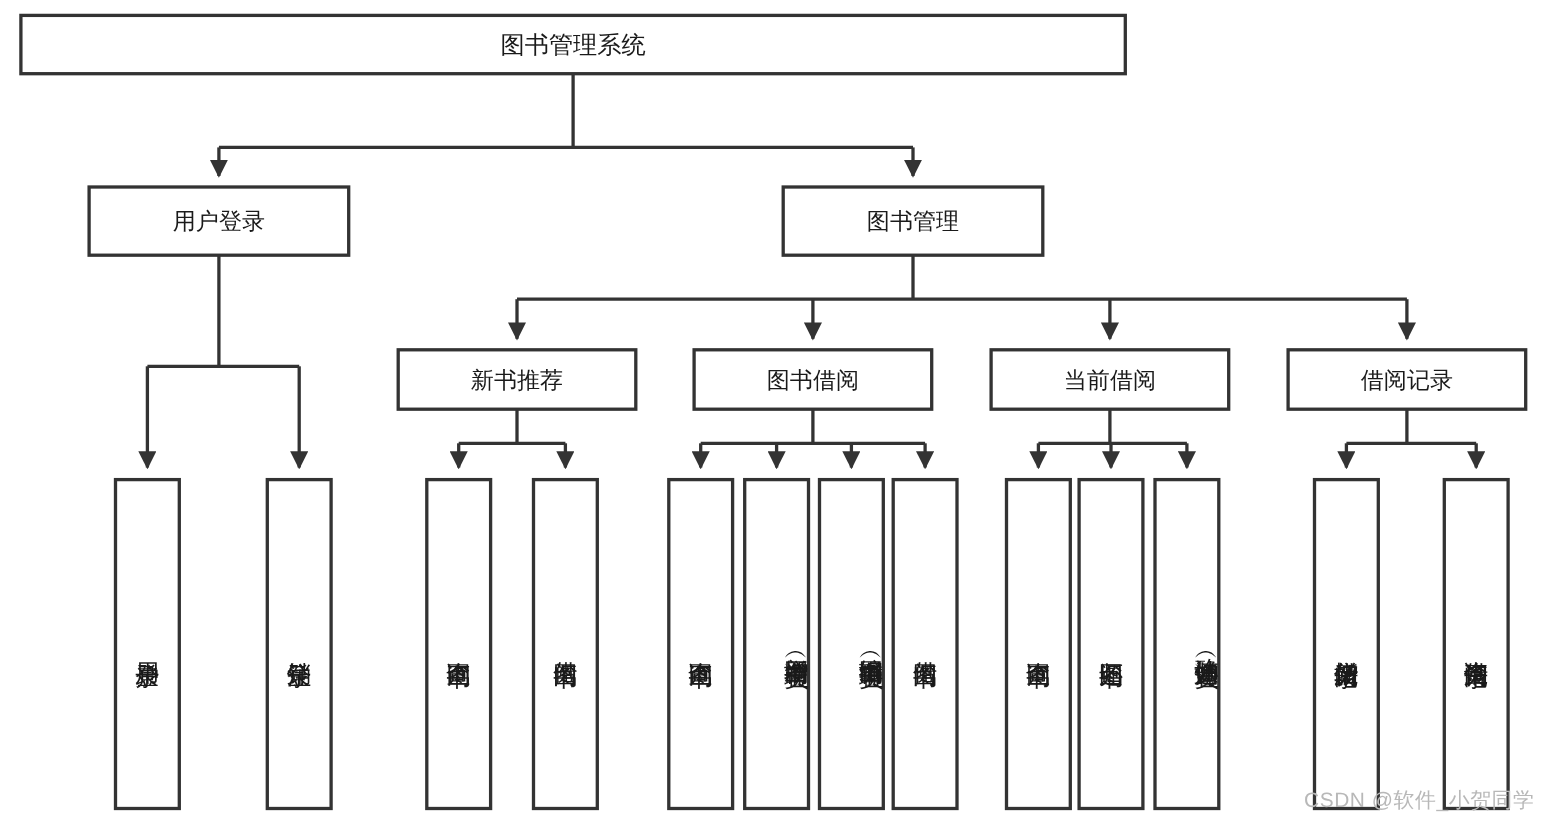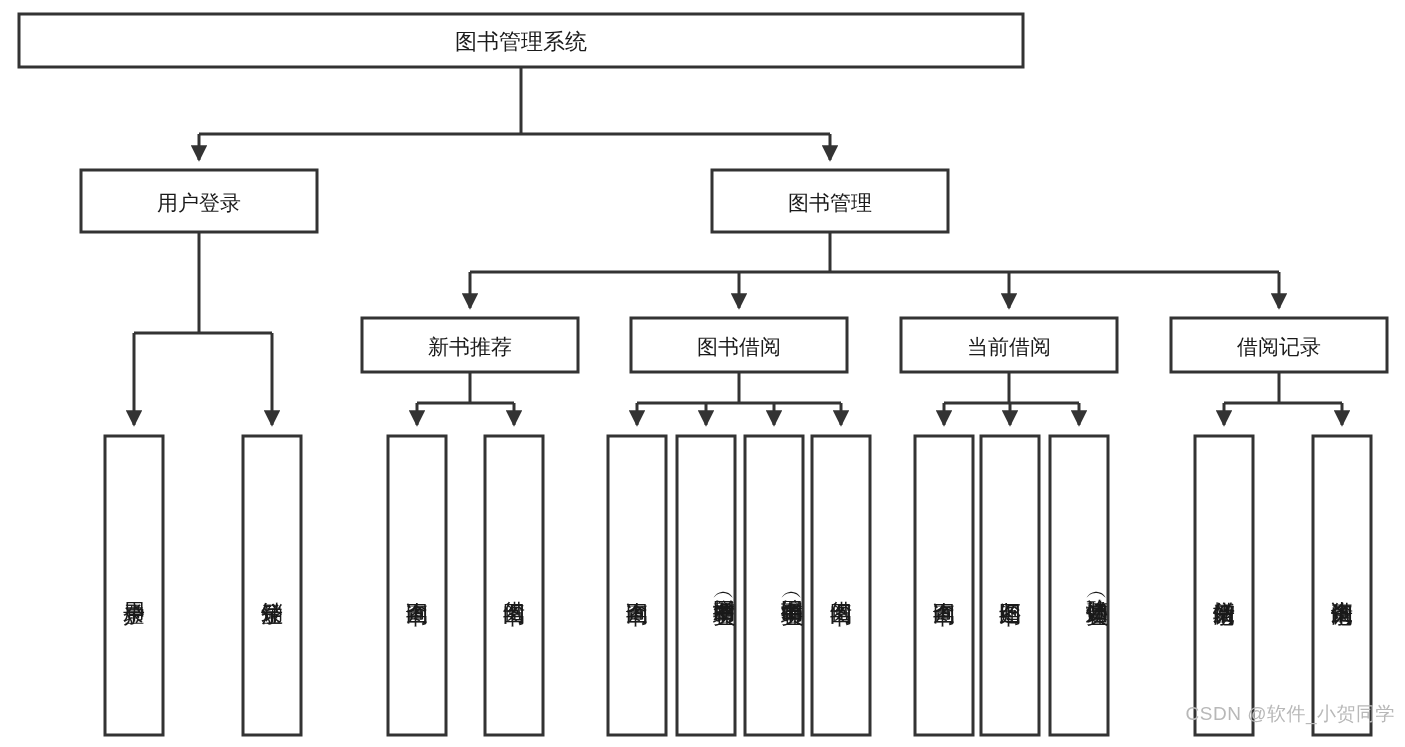--- a/index.html
+++ b/index.html
@@ -63,21 +63,21 @@
     text-orientation: upright;
     letter-spacing: 1px;
     line-height: 1;
     white-space: nowrap;
     text-align: center;
     pointer-events: none;
   }
   .watermark {
     position: absolute;
     right: 10px;
-    bottom: 20px;
+    bottom: 6px;
     font-family: "Liberation Sans", sans-serif;
     font-size: 19px;
     color: #b8b8b8;
     white-space: nowrap;
     letter-spacing: 0.5px;
   }
 </style>
 </head>
 <body>
 

